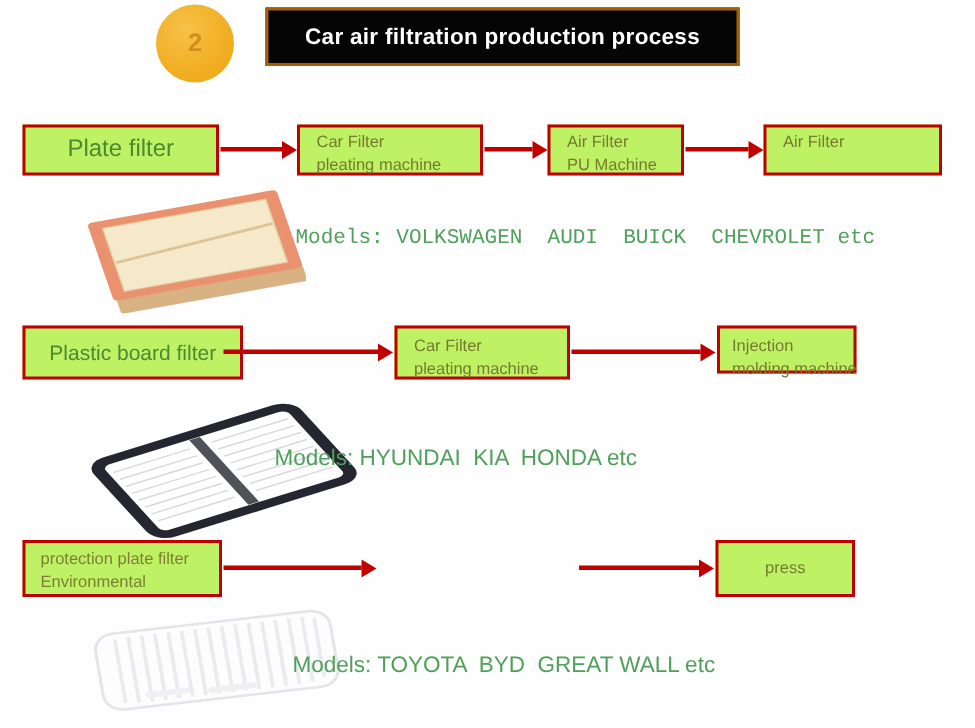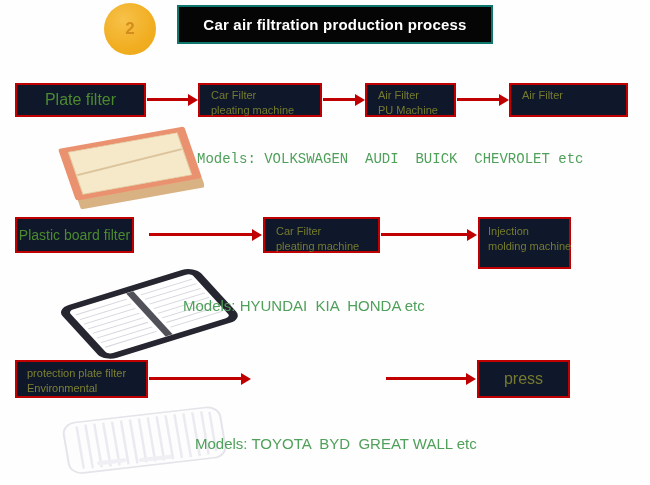--- a/index.html
+++ b/index.html
@@ -4,30 +4,30 @@
 <style>
   html,body{margin:0;padding:0;background:#fff;}
   .stage{position:relative;width:650px;height:485px;background:#fefefe;overflow:hidden;
          font-family:"Liberation Sans",sans-serif;}
   
   .badge{position:absolute;left:104px;top:3px;width:52px;height:52px;border-radius:50%;
          background:radial-gradient(circle at 38% 32%, #f7c149 0%, #f1ae22 60%, #eca714 100%);
          display:flex;align-items:center;justify-content:center;}
   .badge span{color:#d38d1d;font-size:17px;font-weight:bold;}
   .title-box{position:absolute;left:177px;top:5px;width:316px;height:39px;background:#050505;
-         border:2px solid #0f766e;box-sizing:border-box;display:flex;align-items:center;justify-content:center;}
+         border:2px solid #a16207;box-sizing:border-box;display:flex;align-items:center;justify-content:center;}
   .title-box span{color:#ffffff;font-size:15px;font-weight:bold;letter-spacing:.2px;}
   
-  .box{position:absolute;background:#0f172a;border:2px solid #c00000;box-sizing:border-box;color:#757b2e;}
+  .box{position:absolute;background:#bef264;border:2px solid #c00000;box-sizing:border-box;color:#757b2e;}
   .box.center{display:flex;align-items:center;justify-content:center;}
   .src-lg{color:#4c8a2f;font-size:16px;}
   .src-md{color:#4c8a2f;font-size:14px;}
   .box.two{padding:3px 4px 0 11px;font-size:11px;line-height:1.35;}
   .box.two .ln{white-space:nowrap;}
-  .press-lbl{font-size:16px;}
+  .press-lbl{font-size:11px;}
   
   .arrow{position:absolute;height:3px;background:#c00000;}
   .arrow::after{content:"";position:absolute;right:-10px;top:50%;transform:translateY(-50%);
          width:0;height:0;border-left:10px solid #c00000;
          border-top:6px solid transparent;border-bottom:6px solid transparent;}
   
   .models{position:absolute;color:#4fa05a;white-space:pre;font-size:15px;}
   .models.m1{font-size:14px;font-family:Liberation Mono, monospace;}
   .photo{position:absolute;}
 </style>
@@ -64,30 +64,30 @@
   <svg class="photo" style="left:56px;top:123px" width="148" height="86" viewBox="0 0 148 86">
     <g transform="translate(2,26) scale(1,0.72) rotate(-14)">
       <rect x="2" y="72" width="128" height="15" rx="2" fill="#d9b284"></rect>
       <rect x="0" y="0" width="130" height="74" rx="3" fill="#ea9270"></rect>
       <rect x="9" y="7" width="112" height="60" fill="#f5e9ca" stroke="#e3cfa4" stroke-width="1"></rect>
       <line x1="10" y1="40" x2="120" y2="30" stroke="#dcc39a" stroke-width="2.5"></line>
     </g>
   </svg>
   <div class="models m1" style="left:197px;top:151px">Models: VOLKSWAGEN  AUDI  BUICK  CHEVROLET etc</div>
 
-  <div class="box center" style="left:15px;top:217px;width:119px;height:36px">
+  <div class="box center" style="left:15px;top:217px;width:147px;height:36px">
     <span class="src-md">Plastic board filter</span>
   </div>
   <div class="arrow" style="left:149px;top:233px;width:103px"></div>
   <div class="box two" style="left:263px;top:217px;width:117px;height:36px;padding-top:5px">
     <div class="ln">Car Filter</div>
     <div class="ln">pleating machine</div>
   </div>
   <div class="arrow" style="left:381px;top:233px;width:86px"></div>
-  <div class="box two" style="left:478px;top:217px;width:93px;height:52px;padding-top:5px;padding-left:8px">
+  <div class="box two" style="left:478px;top:217px;width:93px;height:32px;padding-top:5px;padding-left:8px">
     <div class="ln">Injection</div>
     <div class="ln">molding machine</div>
   </div>
 
   <svg class="photo" style="left:48px;top:258px" width="190" height="102" viewBox="0 0 190 102">
     <g transform="translate(14,52) scale(1,0.58) rotate(-28)">
       <rect x="0" y="0" width="148" height="94" rx="10" fill="#ffffff" stroke="#262631" stroke-width="9"></rect>
       <rect x="70" y="5" width="8" height="84" fill="#262631" opacity="0.8"></rect>
       <path d="M8 14H66M8 23H66M8 32H66M8 41H66M8 50H66M8 59H66M8 68H66M8 77H66
                M82 14H140M82 23H140M82 32H140M82 41H140M82 50H140M82 59H140M82 68H140M82 77H140" stroke="#d7d7df" stroke-width="1.5" fill="none"></path>

